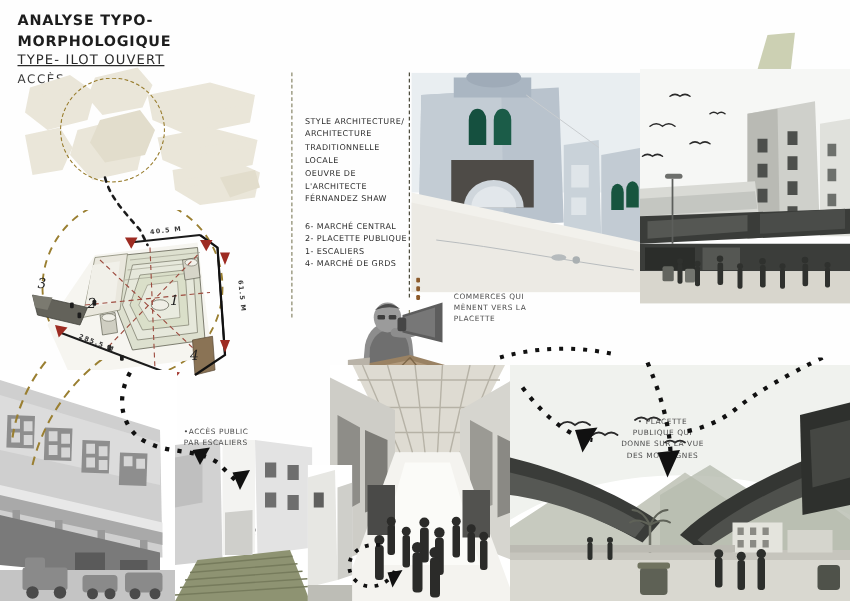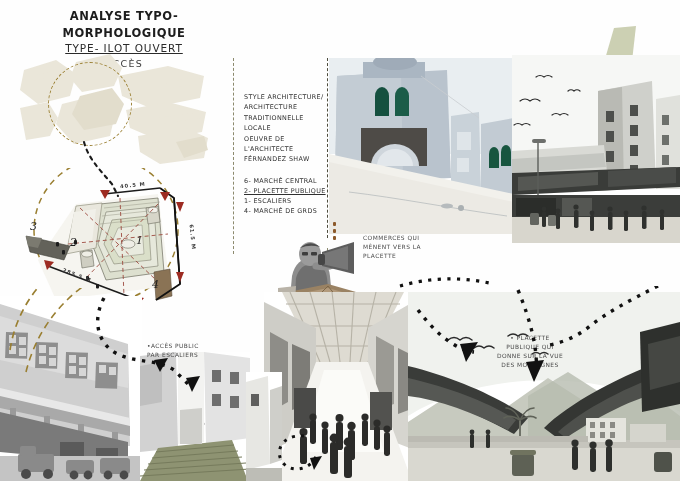--- a/index.html
+++ b/index.html
@@ -2,21 +2,21 @@
 <html><head>
 <meta charset="utf-8">
 <style>
   html,body{margin:0;padding:0;background:#ffffff;}
   body{width:680px;height:481px;overflow:hidden;
        font-family:"DejaVu Sans","Liberation Sans",sans-serif;
        color:#262626;position:relative;}
   .board{position:absolute;inset:0;background:#fefefe;overflow:hidden;}
 
   
-  .title-block{position:absolute;left:14px;top:8px;width:220px;text-align:center;
+  .title-block{position:absolute;left:14px;top:8px;width:220px;text-align:left;
                letter-spacing:.5px;line-height:1.45;}
   .t1{font-size:11.5px;font-weight:600;color:#1d1d1d;letter-spacing:.6px;}
   .t2{font-size:10.5px;font-weight:500;color:#2a2a2a;letter-spacing:.9px;text-decoration:underline;}
   .t3{font-size:9.5px;font-weight:400;color:#3b3b3b;letter-spacing:1.3px;}
 
   
   .txt{position:absolute;font-size:6.4px;line-height:1.62;letter-spacing:.35px;
        color:#3a3a3a;white-space:pre-line;}
   .txt.grey{color:#9a9a9a;}
   .txt.dark{color:#2f2f2f;}
@@ -167,21 +167,21 @@
 
   <div class="txt dark" style="left:244px;top:92px;width:90px;">STYLE ARCHITECTURE/
 ARCHITECTURE
 TRADITIONNELLE
 LOCALE
 OEUVRE DE
 L'ARCHITECTE
 FÉRNANDEZ SHAW</div>
 
   <div class="txt dark" style="left:244px;top:176px;">6- MARCHÉ CENTRAL</div>
-  <div class="txt dark" style="left:244px;top:186px;text-decoration:underline;">2- PLACETTE PUBLIQUE</div>
+  <div class="txt dark" style="left:244px;top:186px;">2- PLACETTE PUBLIQUE</div>
   <div class="txt dark" style="left:244px;top:196px;">1- ESCALIERS</div>
   <div class="txt dark" style="left:244px;top:206px;">4- MARCHÉ DE GRDS</div>
 
   <svg style="position:absolute;left:590px;top:26px;" width="92" height="96">
     <polygon points="24,2 46,0 36,88 6,64" fill="#ccd0b3"></polygon>
   </svg>
   <svg style="position:absolute;left:596px;top:150px;" width="86" height="70">
     <polygon points="0,40 60,10 86,36 40,70" fill="#ccd0b3" opacity="0.75"></polygon>
   </svg>
 

